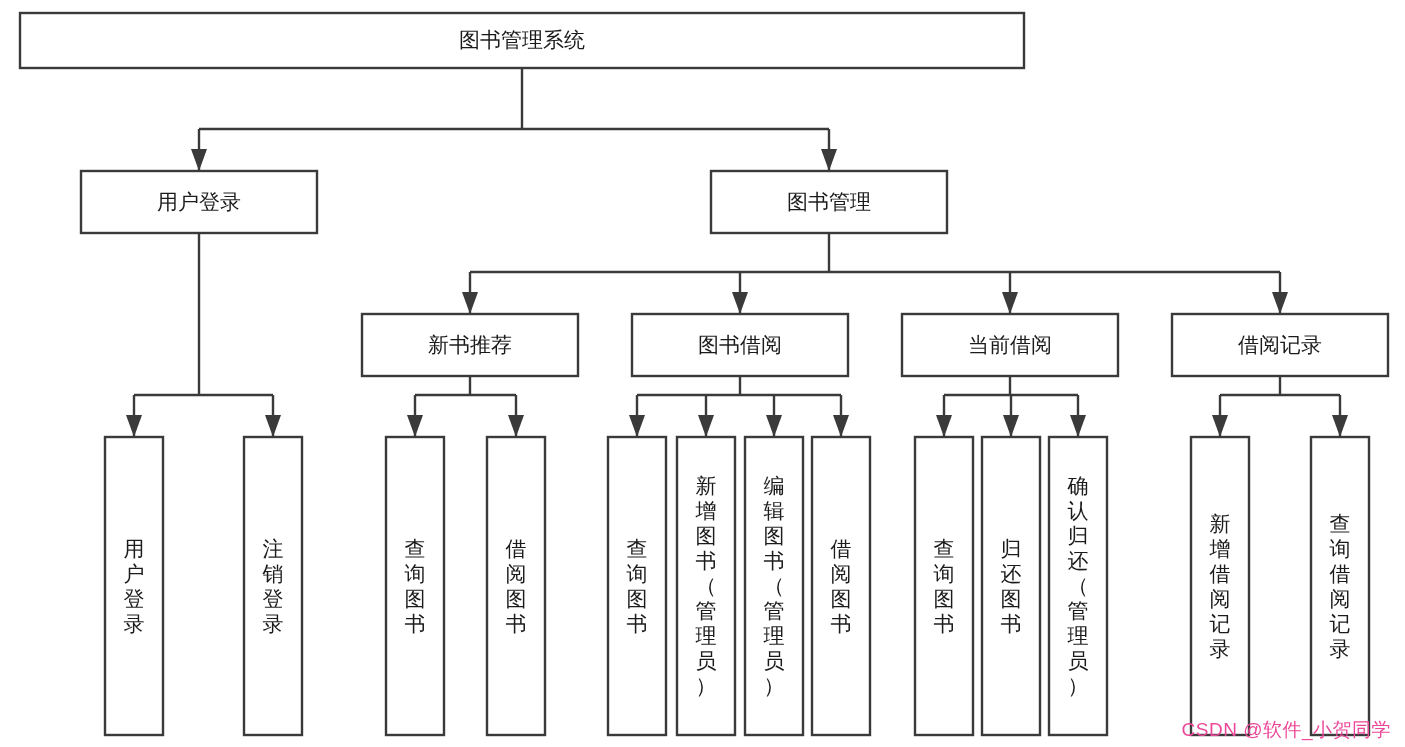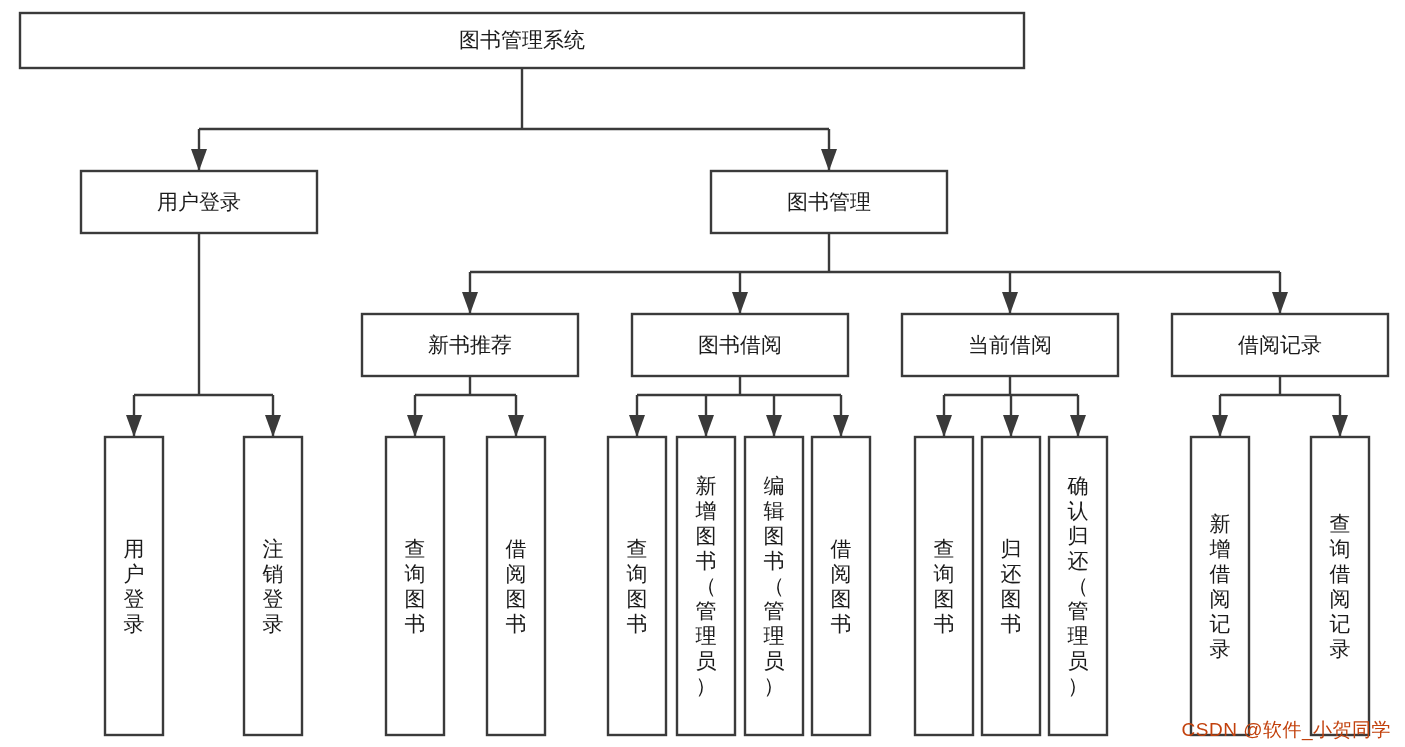--- a/index.html
+++ b/index.html
@@ -54,21 +54,21 @@
     font-size: 21px;
     fill: #1b1b1b;
     text-anchor: middle;
   }
   .watermark {
     position: absolute;
     right: 14px;
     bottom: 4px;
     font-family: "Liberation Sans", "DejaVu Sans", sans-serif;
     font-size: 19px;
-    color: #c2410c;
+    color: #ec4899;
     white-space: nowrap;
     letter-spacing: 0.5px;
     user-select: none;
   }
 </style>
 </head>
 <body>
 
 <div id="diagram-root">
   <svg class="diagram" id="diagram-svg" viewBox="0 0 1405 747">

